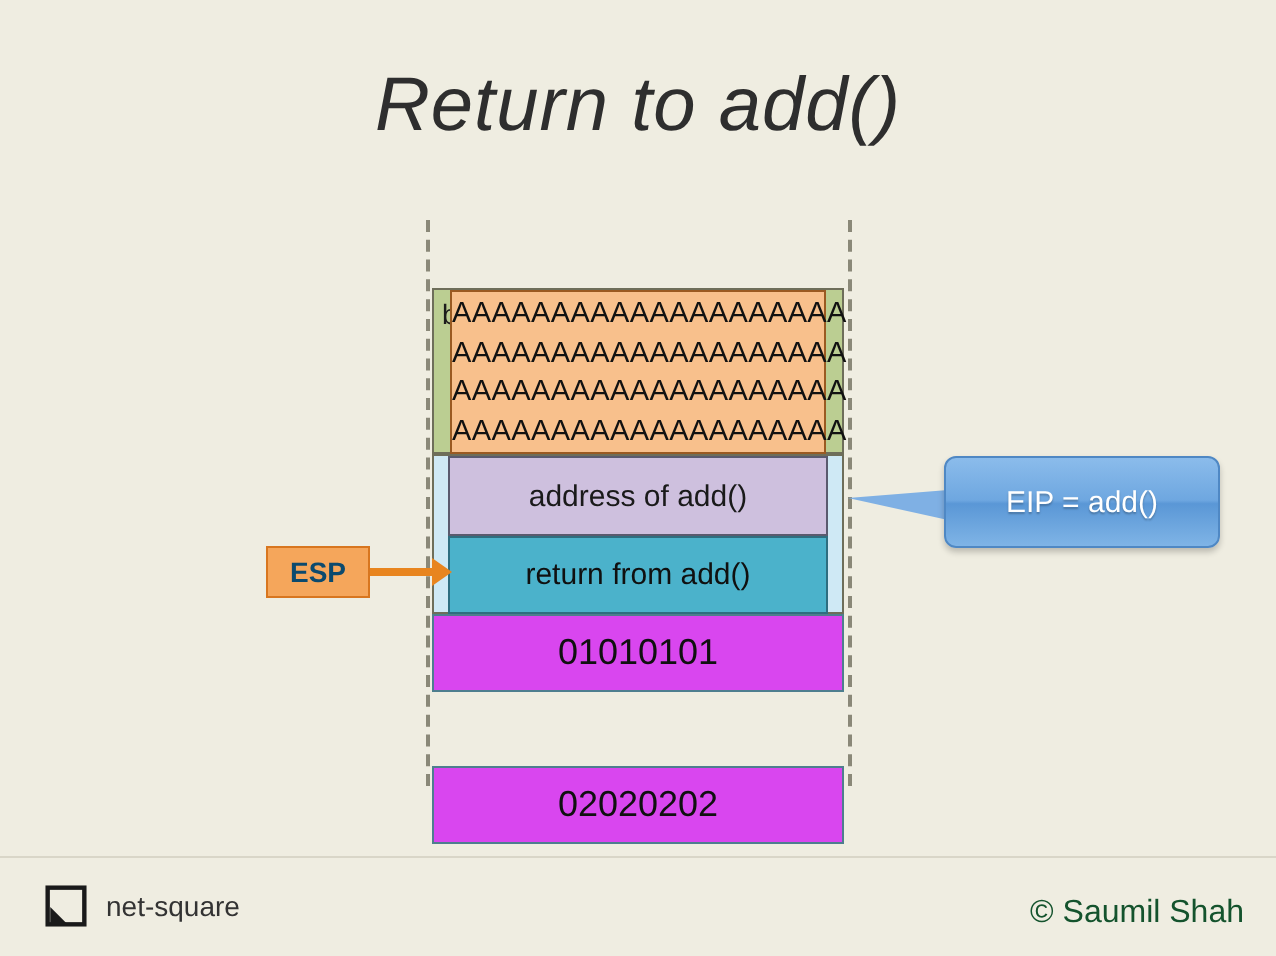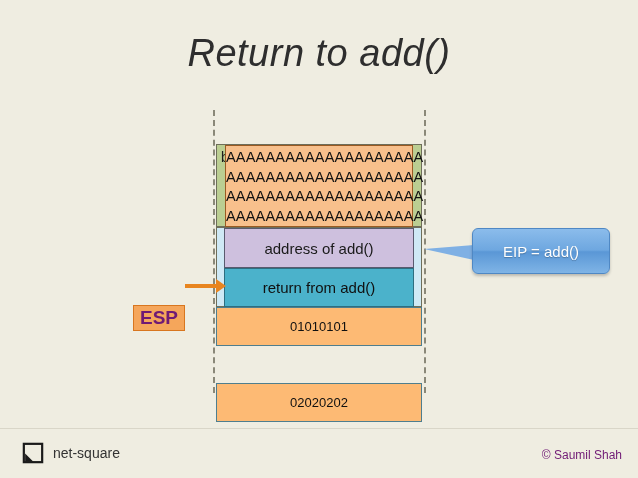--- a/index.html
+++ b/index.html
@@ -137,27 +137,27 @@
     font-size: 15px;
     color: #101010;
   }
 
   
   .stack-row {
     position: absolute;
     left: 216px;
     width: 206px;
     height: 39px;
-    background: #fdba74;
+    background: #d946ef;
     border: 1px solid #4E7E8E;
     box-sizing: border-box;
     display: flex;
     align-items: center;
     justify-content: center;
-    font-size: 13px;
+    font-size: 18px;
     color: #101010;
   }
   #stack-row-0 { top: 307px; }
   #stack-row-1 { top: 346px; margin-top: 37px; }
 
   
   #esp-group {
     position: absolute;
     left: 133px;
     top: 273px;
@@ -168,24 +168,23 @@
     left: 0;
     top: 0;
     width: 52px;
     height: 26px;
     background: #F5A65B;
     border: 1.5px solid #D8761F;
     box-sizing: border-box;
     display: flex;
     align-items: center;
     justify-content: center;
-    font-size: 19px;
+    font-size: 14px;
     font-weight: bold;
-    color: #701a75;
-    margin-top: 32px;
+    color: #0c4a6e;
   }
   #esp-arrow-shaft {
     position: absolute;
     left: 52px;
     top: 11px;
     width: 32px;
     height: 4px;
     background: #E8851F;
   }
   #esp-arrow-head {
@@ -252,22 +251,22 @@
   #footer-brand {
     margin-left: 9px;
     font-size: 14px;
     color: #333333;
     line-height: 22px;
   }
   #footer-copyright {
     position: absolute;
     right: 16px;
     top: 448px;
-    font-size: 12px;
-    color: #701a75;
+    font-size: 16px;
+    color: #14532d;
   }
 </style>
 </head>
 <body>
 
 <div id="slide-title">Return to add()</div>
 
 <div id="stack-diagram">
 
   <div class="dashed-line" id="dashed-line-left"></div>

